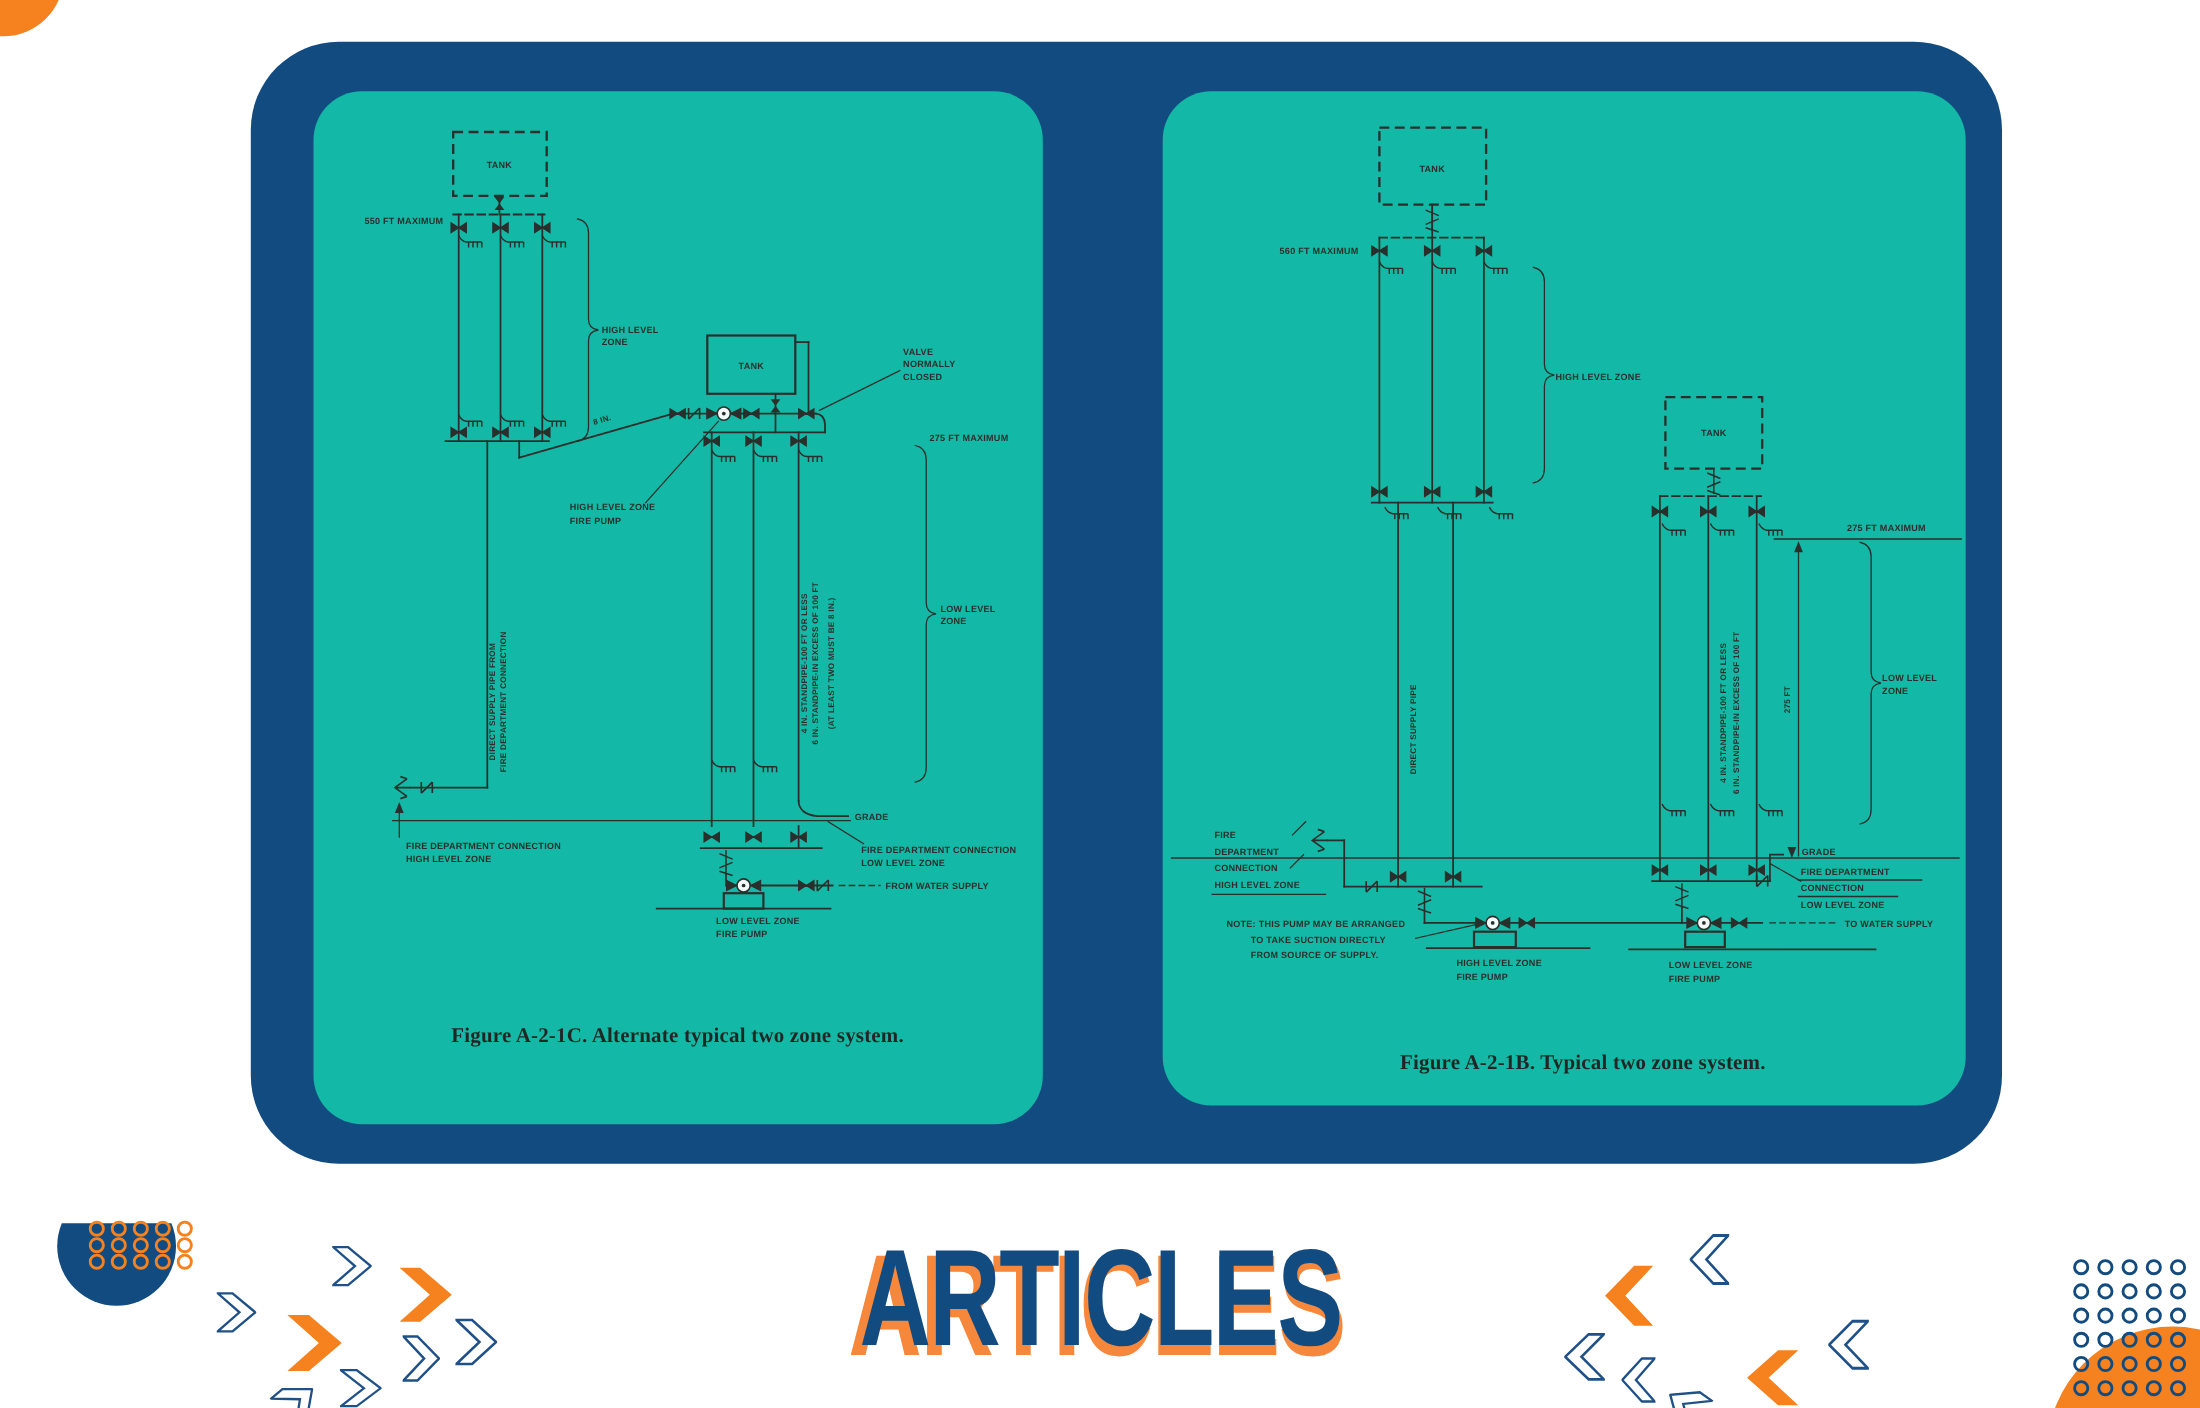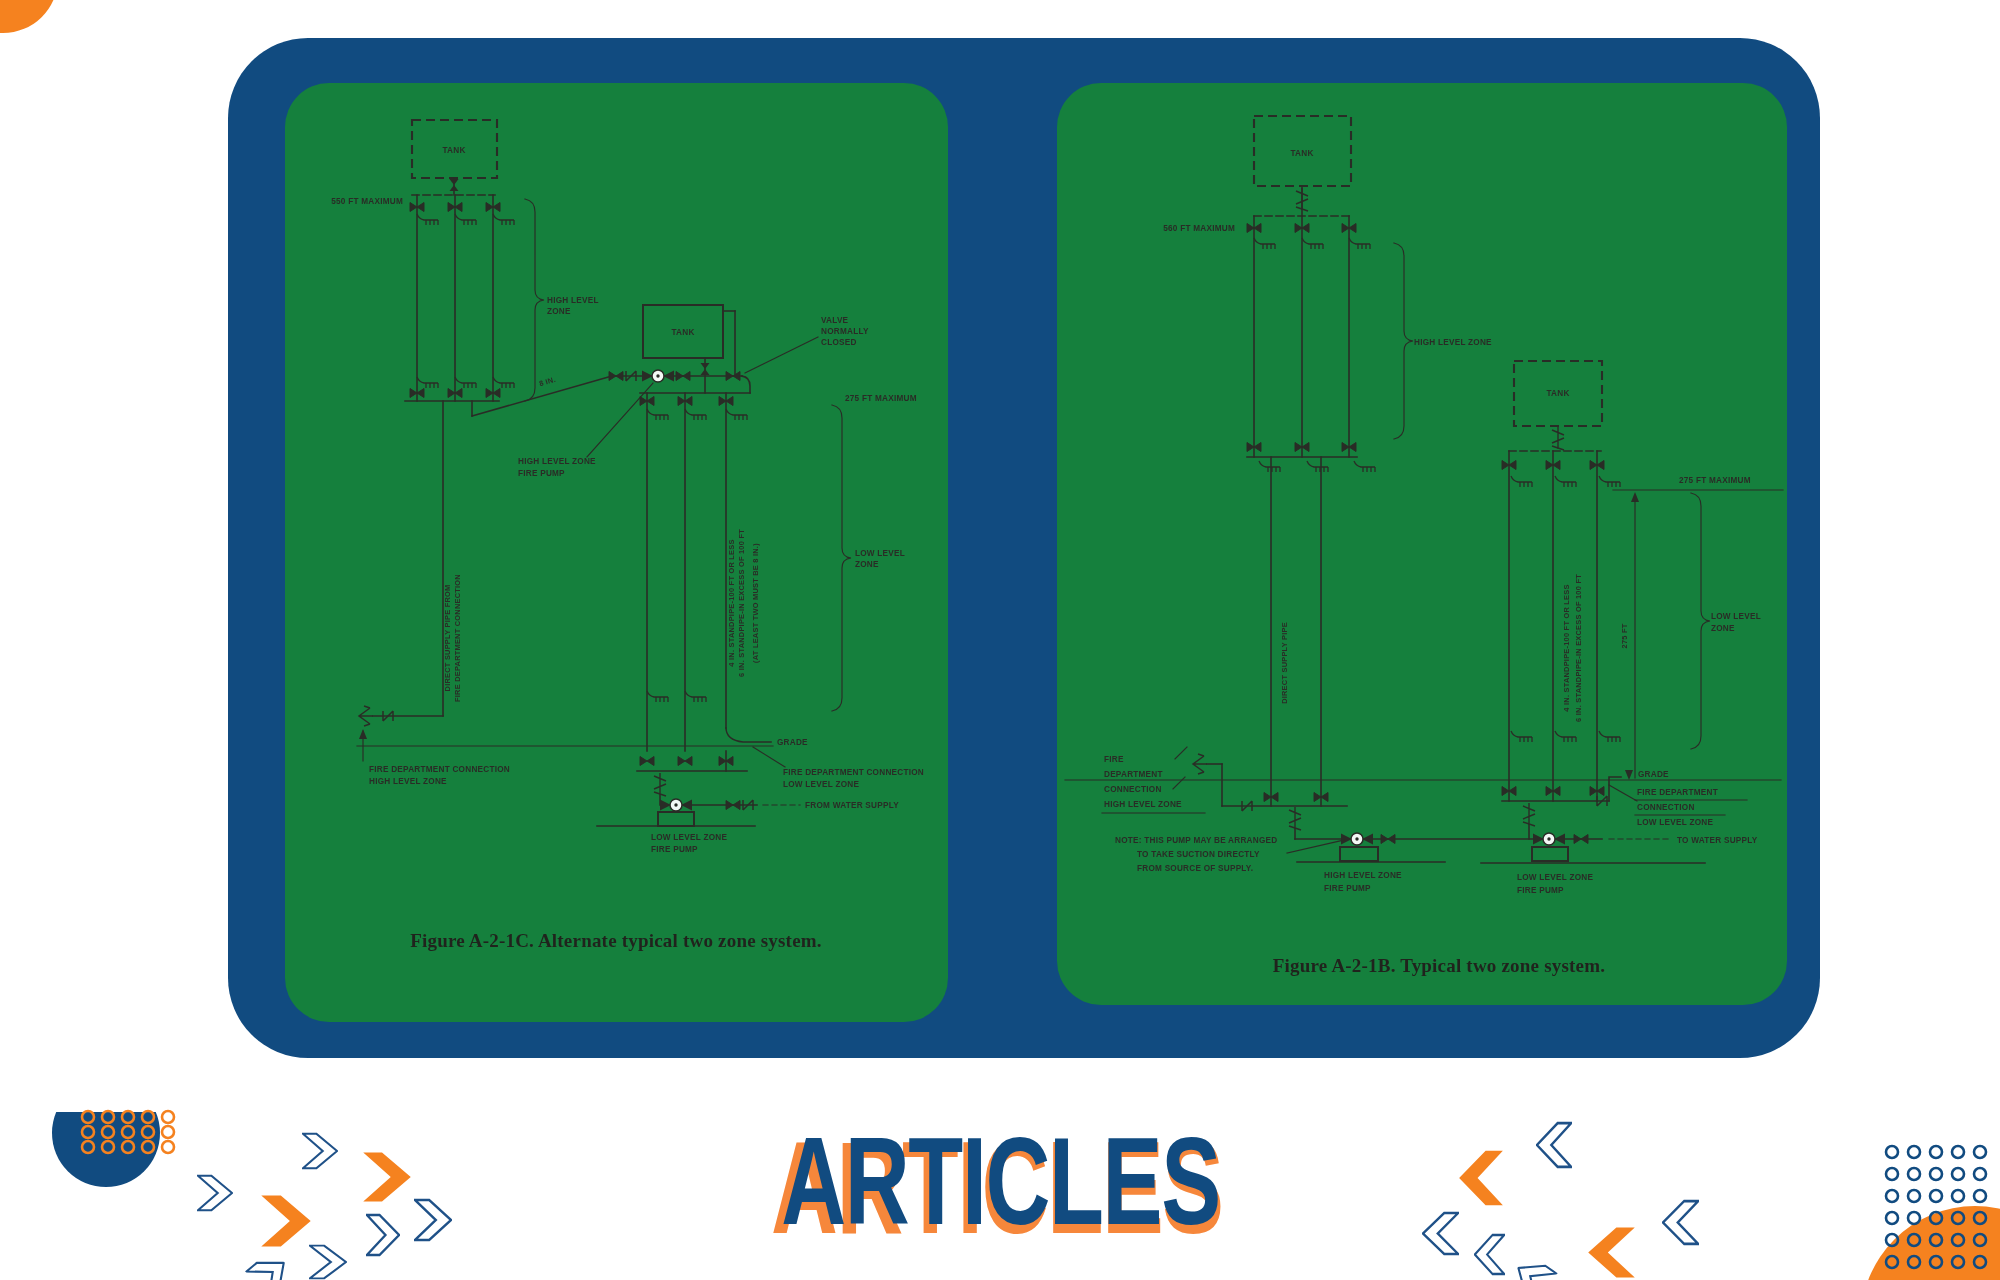--- a/index.html
+++ b/index.html
@@ -1,20 +1,20 @@
 <!DOCTYPE html>
 <html><head>
 <meta charset="utf-8">
 <style>
   html,body{margin:0;padding:0;}
   body{width:2000px;height:1280px;position:relative;overflow:hidden;background:#ffffff;
        font-family:"Liberation Sans",sans-serif;}
   .shell{position:absolute;left:228px;top:38px;width:1592px;height:1020px;
          background:#114B80;border-radius:80px;}
-  .panel{position:absolute;background:#15803d;border-radius:44px;overflow:hidden;}
+  .panel{position:absolute;background:#14b8a6;border-radius:44px;overflow:hidden;}
   .panel.left{left:285px;top:83px;width:663px;height:939px;}
   .panel.right{left:1057px;top:83px;width:730px;height:922px;}
   .panel svg{display:block;width:100%;height:100%;opacity:.95;}
 
   
   .s{stroke:#2B2825;stroke-width:1.6;fill:none;stroke-linecap:square;}
   .thin{stroke-width:1.15;}
   .dashln{stroke-dasharray:7 4;}
   .bx{fill:none;stroke:#2B2825;stroke-width:2;}
   .bxd{fill:none;stroke:#2B2825;stroke-width:2.1;stroke-dasharray:9 5;}

